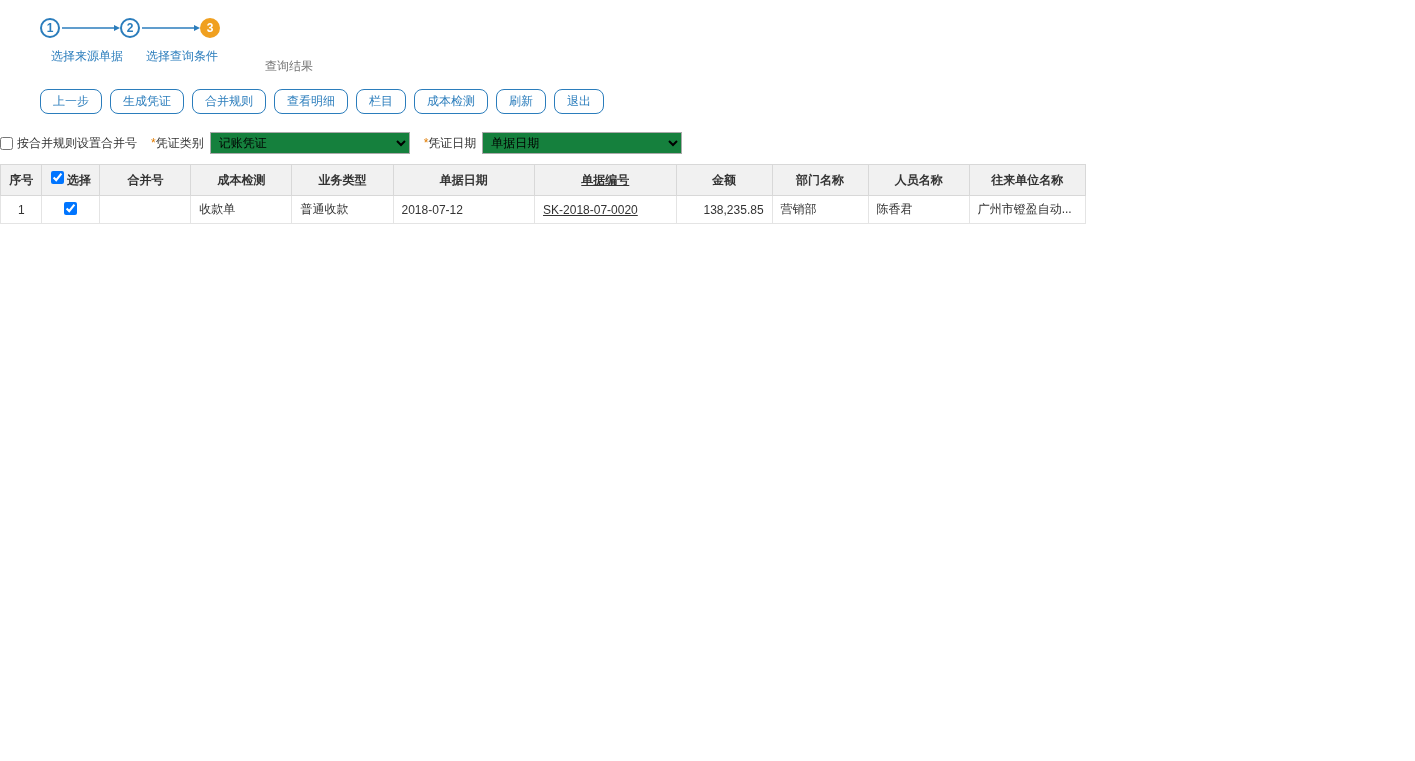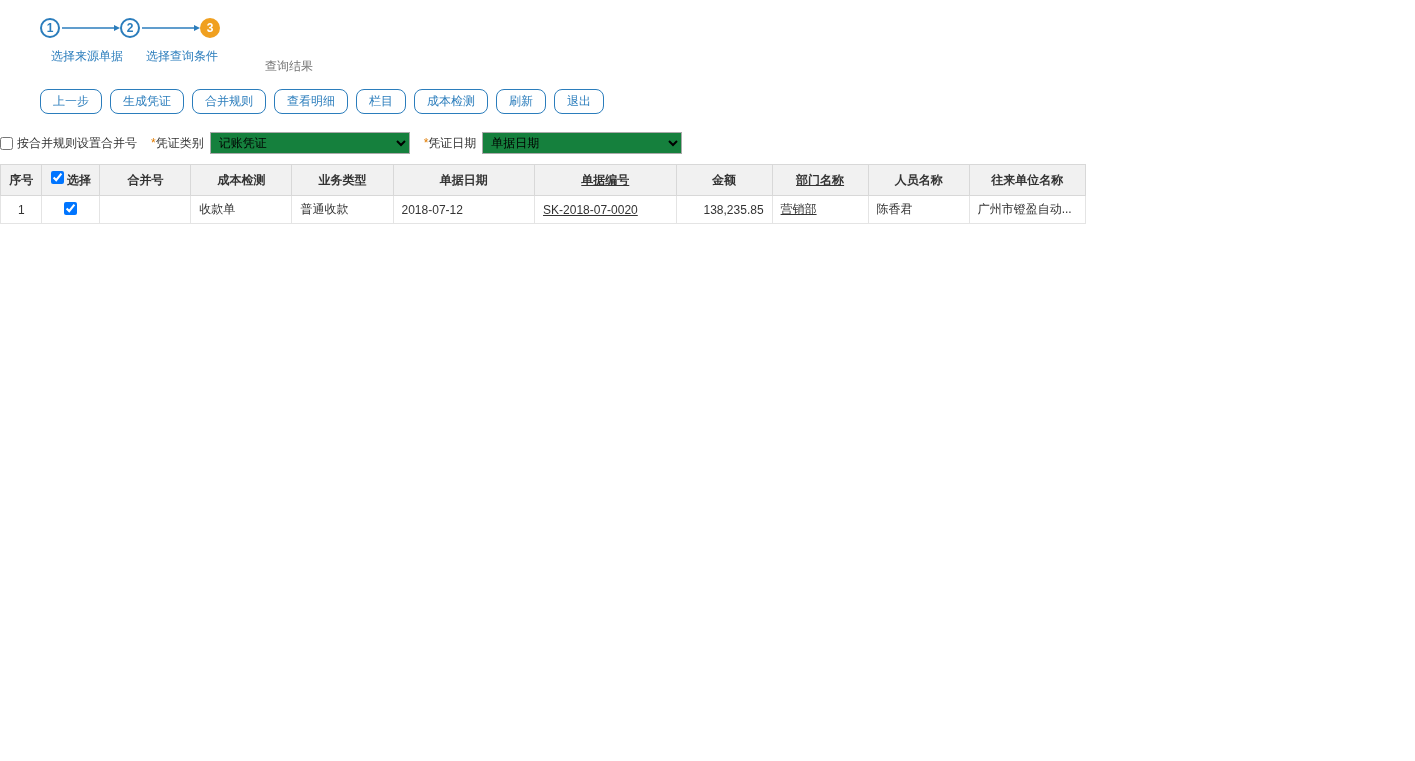--- a/index.html
+++ b/index.html
@@ -114,21 +114,21 @@
     text-overflow: ellipsis;
   }
   .col-seq { width: 34px; text-align: center; }
   .col-sel { width: 50px; text-align: center; }
   .col-merge { width: 90px; }
   .col-doctype { width: 100px; }
   .col-biztype { width: 100px; }
   .col-docdate { width: 140px; }
   .col-docno { width: 140px; text-decoration: underline; }
   .col-amount { width: 95px; text-align: right; }
-  .col-dept { width: 95px; text-decoration: underline; }
+  .col-dept { width: 95px; }
   .col-person { width: 100px; }
   .col-party { width: 115px; max-width:115px; }
   td.text-right { text-align: right; }
   td.text-center { text-align: center; }
 </style>
 </head>
 <body>
 
 <div class="step-indicator">
   <div class="step-circle">1</div>

